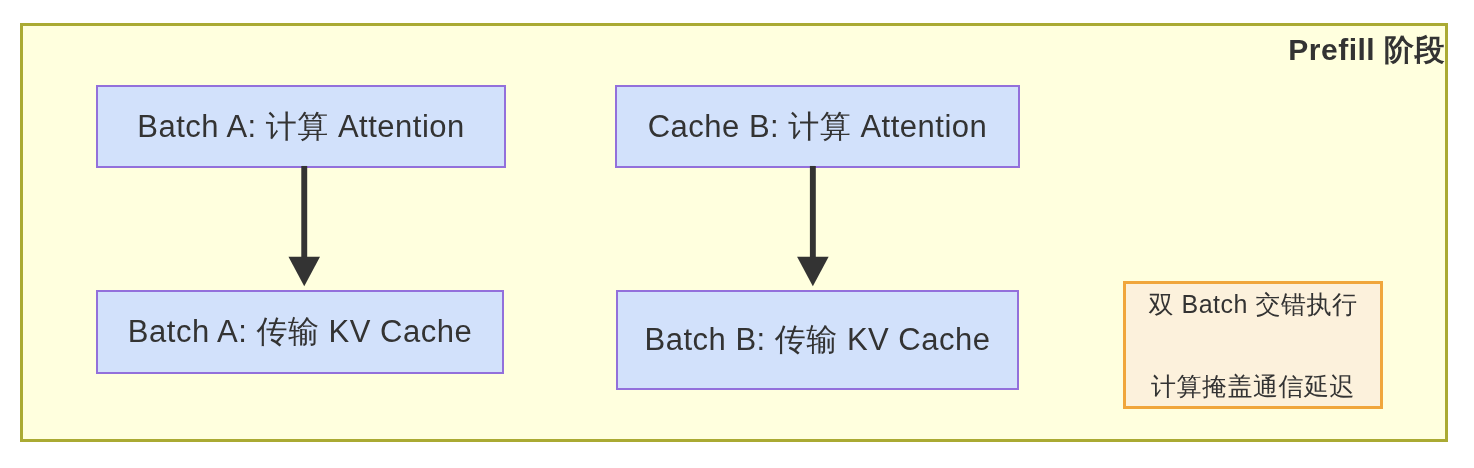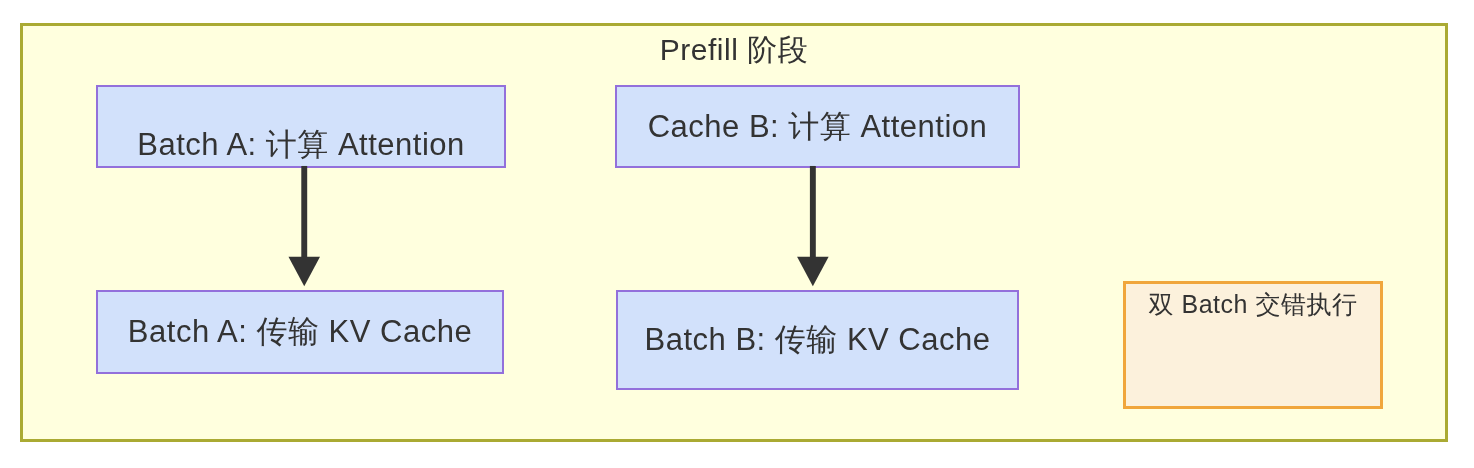--- a/index.html
+++ b/index.html
@@ -26,41 +26,41 @@
     height: 419px;
     background: var(--cluster-fill, #ffffde);
     border: 3px solid var(--cluster-border, #aaaa33);
     box-sizing: border-box;
   }
   .cluster-title {
     position: absolute;
     left: 0;
     right: 0;
     top: 5px;
-    text-align: center;
+    text-align: right;
     font-size: 30px;
     line-height: 38px;
-    font-weight: 400;
+    font-weight: 700;
     color: var(--text, #333333);
     letter-spacing: 0.5px;
   }
   .node {
     position: absolute;
     display: flex;
     align-items: center;
     justify-content: center;
     background: var(--node-fill, #d2e1fb);
     border: 2px solid var(--node-border, #9370db);
     box-sizing: border-box;
     font-size: 31px;
     letter-spacing: 0.5px;
     color: var(--text, #333333);
     text-align: center;
   }
-  .node-a1 { left: 73px;  top: 59px;  width: 410px; height: 83px; align-items: flex-end; }
+  .node-a1 { left: 73px;  top: 59px;  width: 410px; height: 83px; }
   .node-b1 { left: 592px; top: 59px;  width: 405px; height: 83px; }
   .node-a2 { left: 73px;  top: 264px; width: 408px; height: 84px; }
   .node-b2 { left: 593px; top: 264px; width: 403px; height: 100px; }
   .edges {
     position: absolute;
     left: 0;
     top: 0;
     width: 100%;
     height: 100%;
     pointer-events: none;
@@ -123,16 +123,17 @@
         <polygon class="edge-head" points="262,234 294,234 278,264"></polygon>
       </g>
       <g>
         <line class="edge-line" x1="794" y1="142" x2="794" y2="237"></line>
         <polygon class="edge-head" points="778,234 810,234 794,264"></polygon>
       </g>
     </svg>
 
     <div class="note">
       <div>双 Batch 交错执行</div>
+      <div>计算掩盖通信延迟</div>
     </div>
 
   </div>
 </div>
 
 </body></html>

